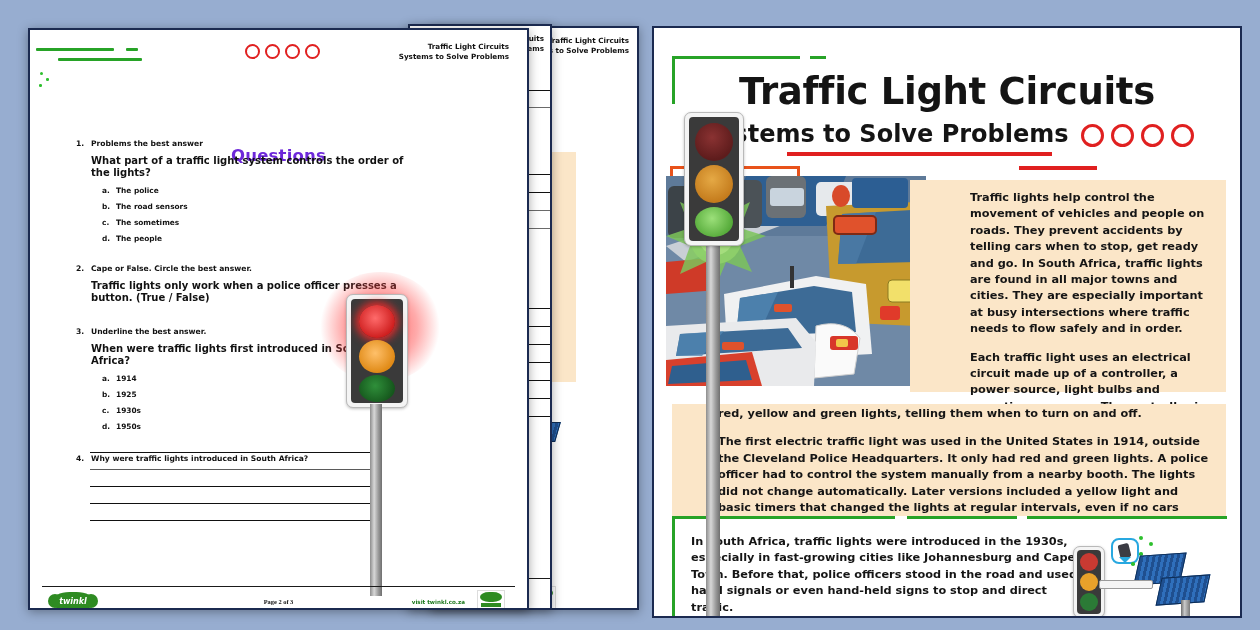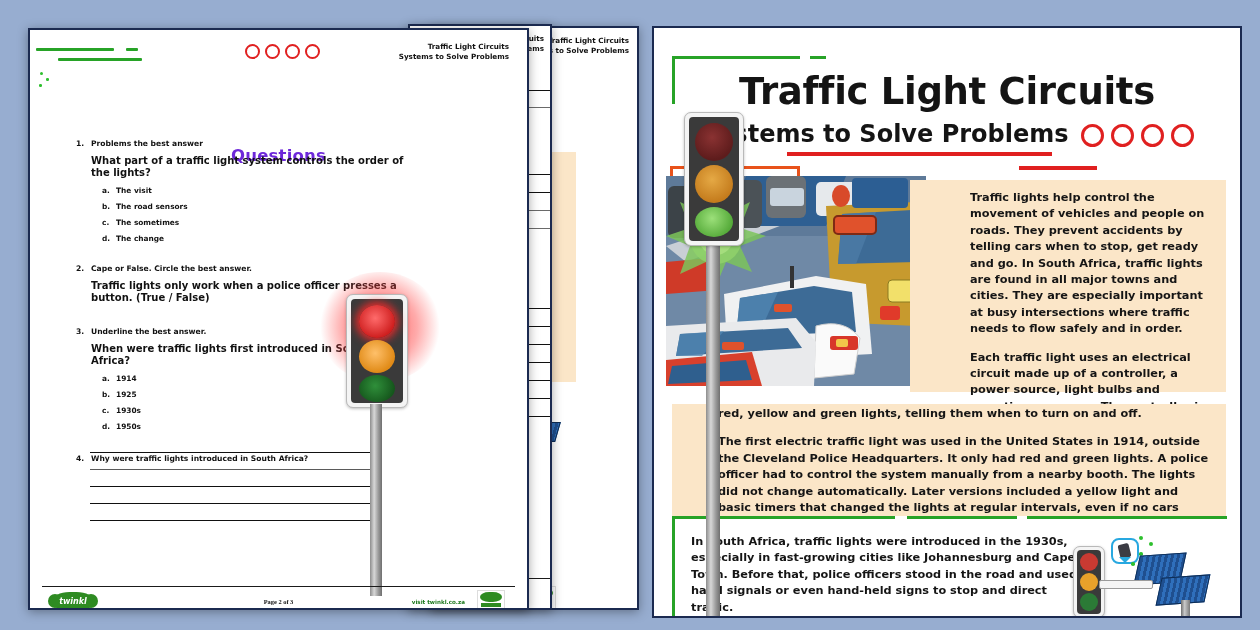--- a/index.html
+++ b/index.html
@@ -287,33 +287,33 @@
         <div class="qlist">
 
           <div class="qitem">
             <div class="qrow">
               <span class="qnum">1.</span>
               <span>Problems the best answer</span>
             </div>
             <div class="qprompt">What part of a traffic light system controls the order of the lights?</div>
             <div class="opt">
               <span class="optk">a.</span>
-              <span>The visit</span>
+              <span>The police</span>
             </div>
             <div class="opt">
               <span class="optk">b.</span>
               <span>The road sensors</span>
             </div>
             <div class="opt">
               <span class="optk">c.</span>
               <span>The sometimes</span>
             </div>
             <div class="opt">
               <span class="optk">d.</span>
-              <span>The change</span>
+              <span>The people</span>
             </div>
           </div>
 
           <div class="qitem" style="margin-top:20px;">
             <div class="qrow">
               <span class="qnum">2.</span>
               <span>Cape or False. Circle the best answer.</span>
             </div>
             <div class="qprompt">Traffic lights only work when a police officer presses a button. (True / False)</div>
           </div>

